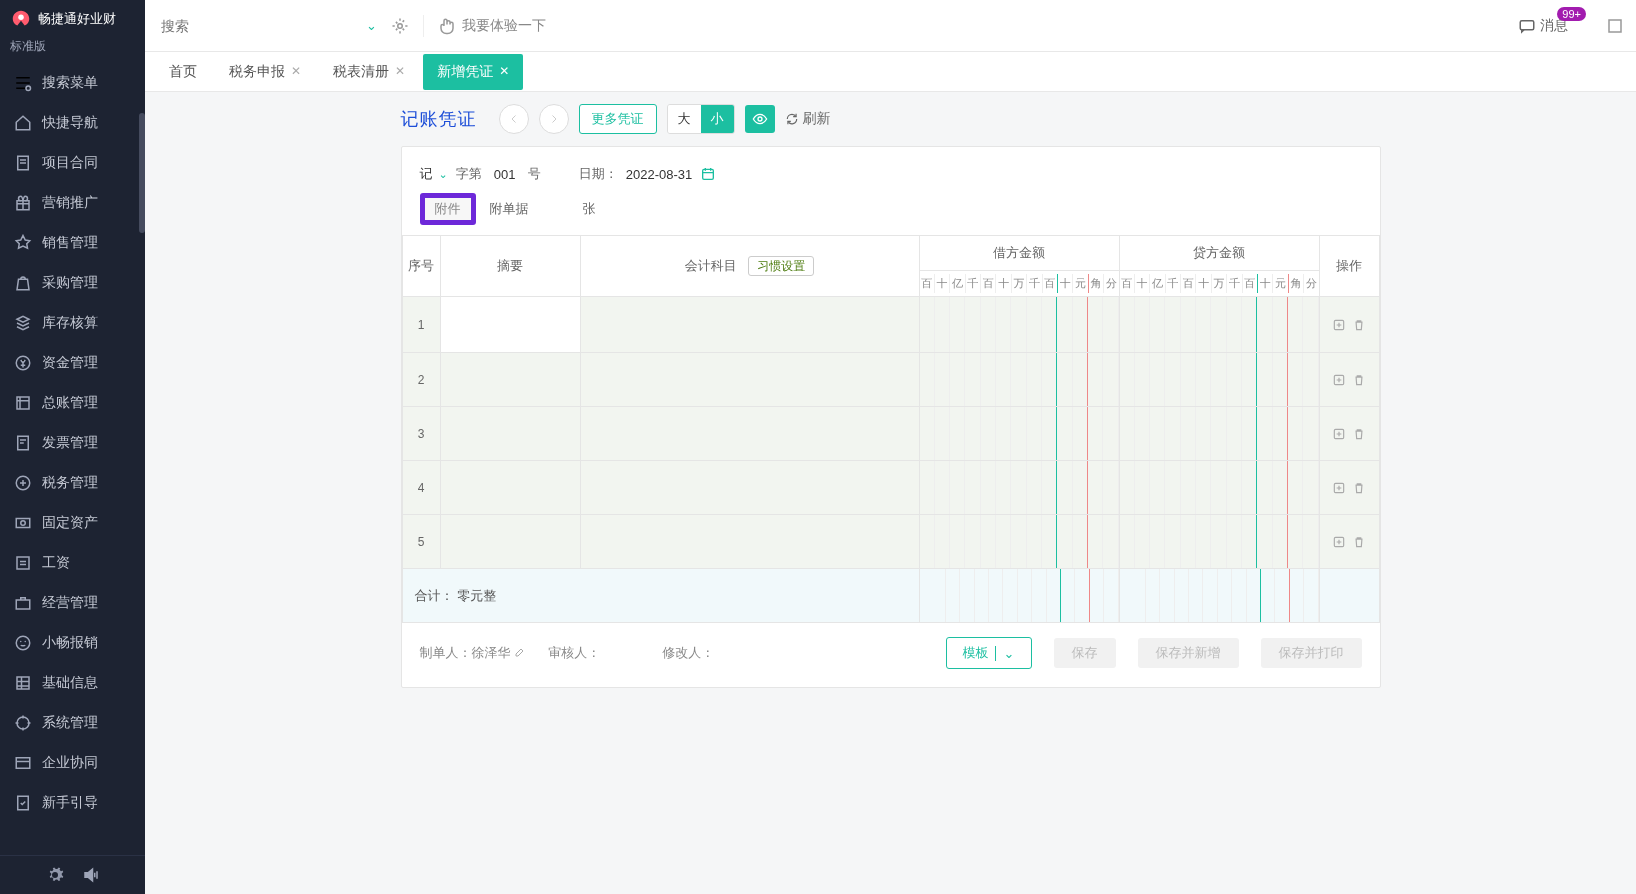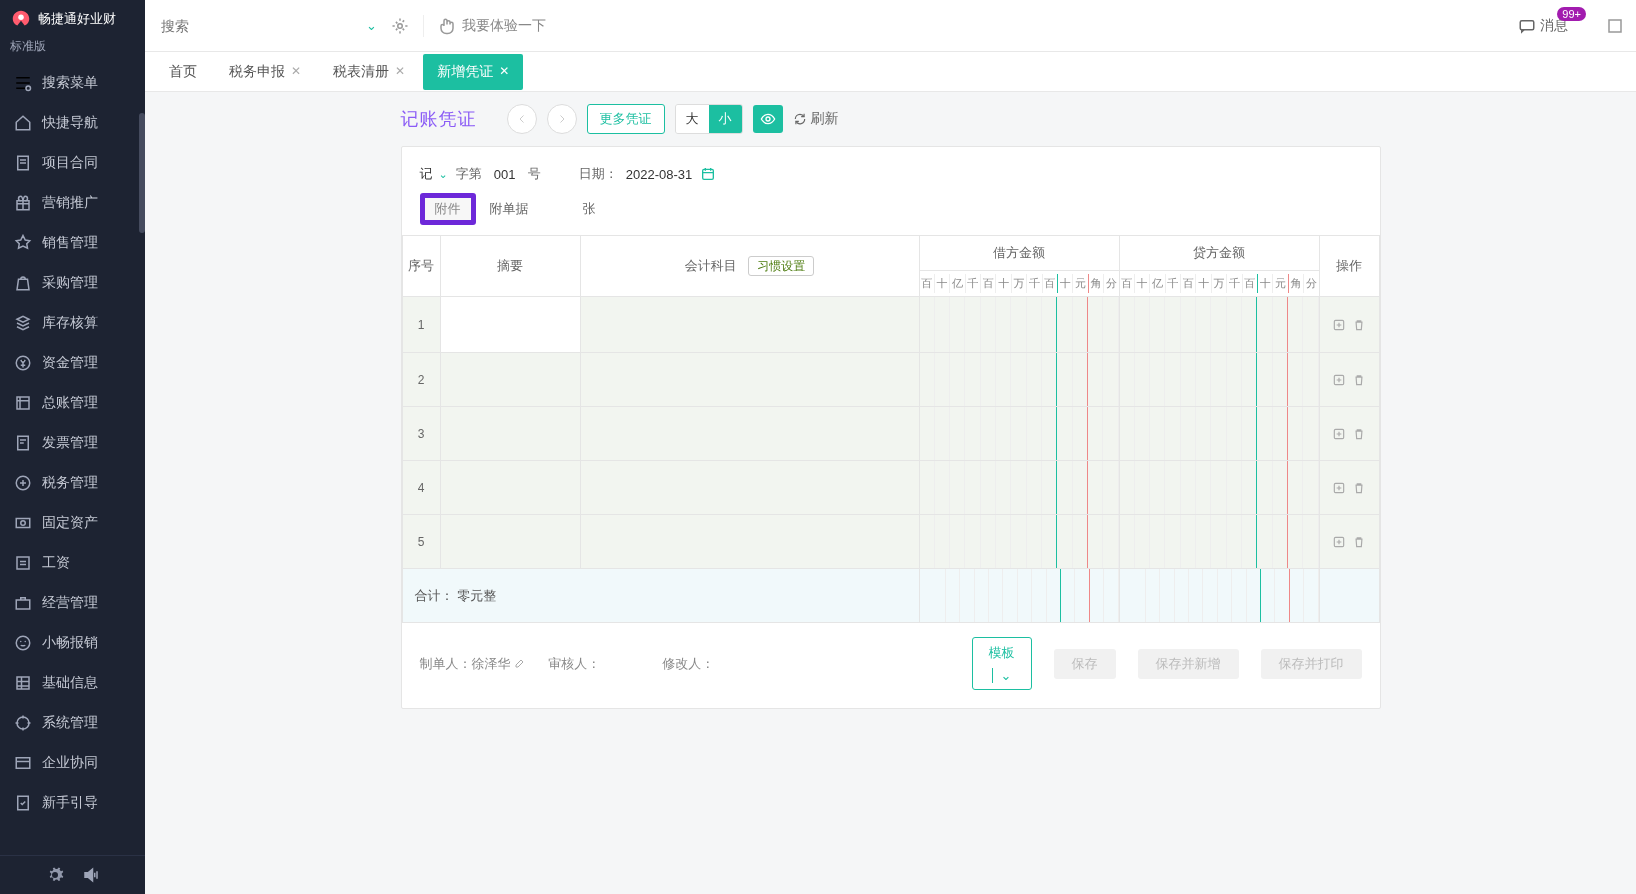--- a/index.html
+++ b/index.html
@@ -27,21 +27,21 @@
 .top-msg { display: flex; align-items: center; gap: 4px; color: #666; position: relative; cursor: pointer; font-size: 14px; }
 .badge { background: #a21caf; color: #fff; font-size: 11px; padding: 1px 5px; border-radius: 8px; position: absolute; top: -10px; right: -18px; }
 .tabs { height: 40px; display: flex; align-items: center; border-bottom: 1px solid #e8e8e8; padding: 0 10px; gap: 4px; font-family: Liberation Serif, serif; }
 .tab { padding: 9px 14px; cursor: pointer; color: #555; font-size: 14px; display: flex; align-items: center; gap: 6px; }
 .tab-close { font-size: 12px; color: #aaa; }
 .tab.active { background: #1cbfa1; color: #fff; border-radius: 2px; }
 .tab.active .tab-close { color: #fff; }
 .content { flex: 1; background: #f5f6f7; padding: 12px 0; overflow: auto; }
 .voucher-wrap { max-width: 980px; margin: 0 auto; }
 .toolbar-row { display: flex; align-items: center; gap: 10px; margin-bottom: 12px; padding-left: 0; }
-.page-title { font-size: 18px; font-weight: 500; color: #8b5cf6; margin-right: 20px; letter-spacing: 1px; }
+.page-title { font-size: 18px; font-weight: 500; color: #1d4ed8; margin-right: 12px; letter-spacing: 1px; }
 .circ-btn { width: 30px; height: 30px; border: 1px solid #ddd; border-radius: 50%; display: flex; align-items: center; justify-content: center; cursor: pointer; color: #bbb; background: #fff; }
 .btn-more { border: 1px solid #1cbfa1; color: #1cbfa1; padding: 5px 12px; border-radius: 3px; cursor: pointer; background: #fff; font-size: 13px; }
 .size-toggle { display: flex; border: 1px solid #ddd; border-radius: 3px; overflow: hidden; }
 .size-btn { padding: 5px 10px; cursor: pointer; background: #fff; font-size: 13px; }
 .size-btn.active { background: #1cbfa1; color: #fff; }
 .eye-btn { background: #1cbfa1; color: #fff; width: 30px; height: 28px; border-radius: 3px; display: flex; align-items: center; justify-content: center; cursor: pointer; }
 .refresh-btn { display: flex; align-items: center; gap: 4px; color: #666; cursor: pointer; font-size: 14px; }
 .card { background: #fff; border: 1px solid #e5e5e5; border-radius: 2px; padding: 18px 0 18px; }
 .header-row { display: flex; align-items: center; gap: 8px; padding: 0 18px 10px; color: #666; font-size: 13px; }
 .hdr-field { display: flex; align-items: center; gap: 4px; }
@@ -64,21 +64,21 @@
 .summary-input { width: 100%; height: 44px; border: none; outline: none; resize: none; font-size: 13px; }
 .habit-btn { border: 1px solid #ccc; padding: 2px 8px; border-radius: 3px; cursor: pointer; background: #fff; font-size: 12px; color: #4d7c0f; margin-left: 8px; }
 .digit-row { display: flex; height: 100%; }
 .digit-row > span { flex: 1; border-right: 1px solid #eee; }
 .digit-row > span:nth-child(9) { border-right: 1px solid #1cbfa1; }
 .digit-row > span:nth-child(11) { border-right: 1px solid #e88; }
 .op-icons { display: flex; gap: 6px; justify-content: center; color: #aaa; }
 .total-row td { background: #f1f9fb !important; text-align: left; padding-left: 12px; font-size: 13px; color: #555; height: 36px; }
 .footer-row { display: flex; align-items: center; padding: 14px 18px 0; gap: 22px; font-size: 13px; color: #888; }
 .footer-spacer { flex: 1; }
-.btn-out { border: 1px solid #1cbfa1; color: #1cbfa1; padding: 6px 16px; border-radius: 3px; cursor: pointer; background: #fff; display: flex; align-items: center; gap: 6px; flex-direction: column; }
+.btn-out { border: 1px solid #1cbfa1; color: #1cbfa1; padding: 6px 16px; border-radius: 3px; cursor: pointer; background: #fff; display: flex; align-items: center; gap: 6px; }
 .btn-out .sep { border-left: 1px solid #1cbfa1; padding-left: 8px; color: #1cbfa1; }
 .btn-dis { background: #f1f1f1; color: #bbb; padding: 6px 18px; border-radius: 3px; cursor: not-allowed; }
 .sub-head th { white-space: nowrap; }
 .digits-head { display: flex; }
 .digits-head span { flex: 1; text-align: center; font-size: 11px; color: #888; border-right: 1px solid #eee; padding: 2px 0; }
 .digits-head span:nth-child(9){ border-right-color:#1cbfa1; }
 .digits-head span:nth-child(11){ border-right-color:#e88; }
 .digits-head span:last-child{ border-right:none; }
 svg { display: block; }
 </style>

